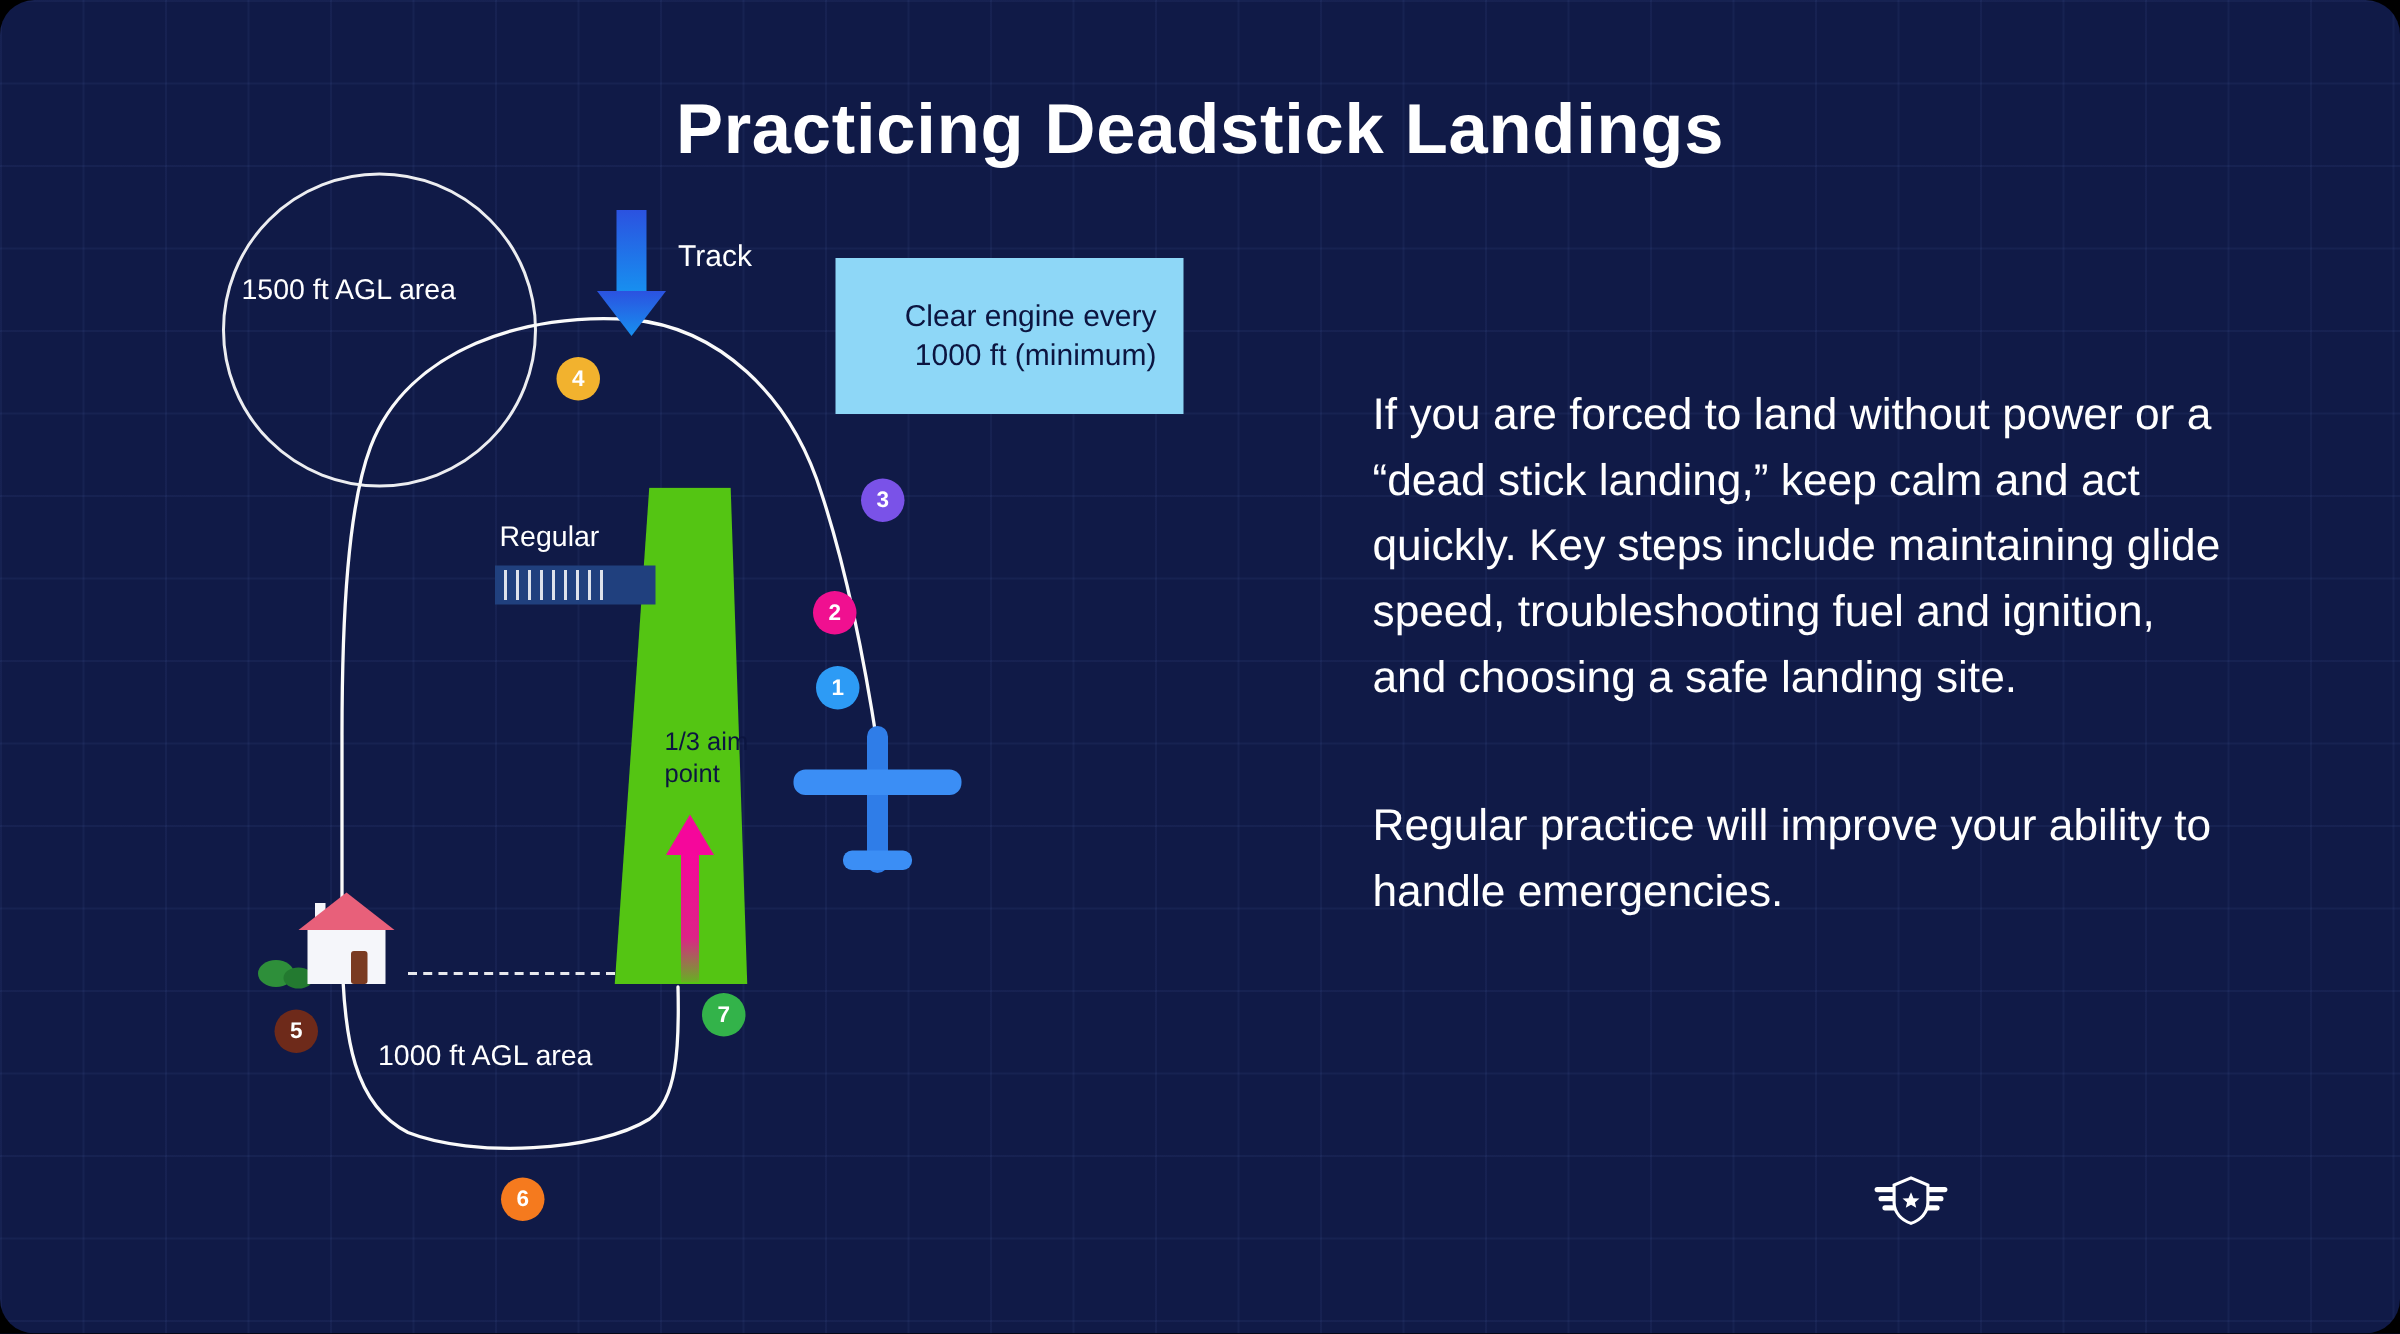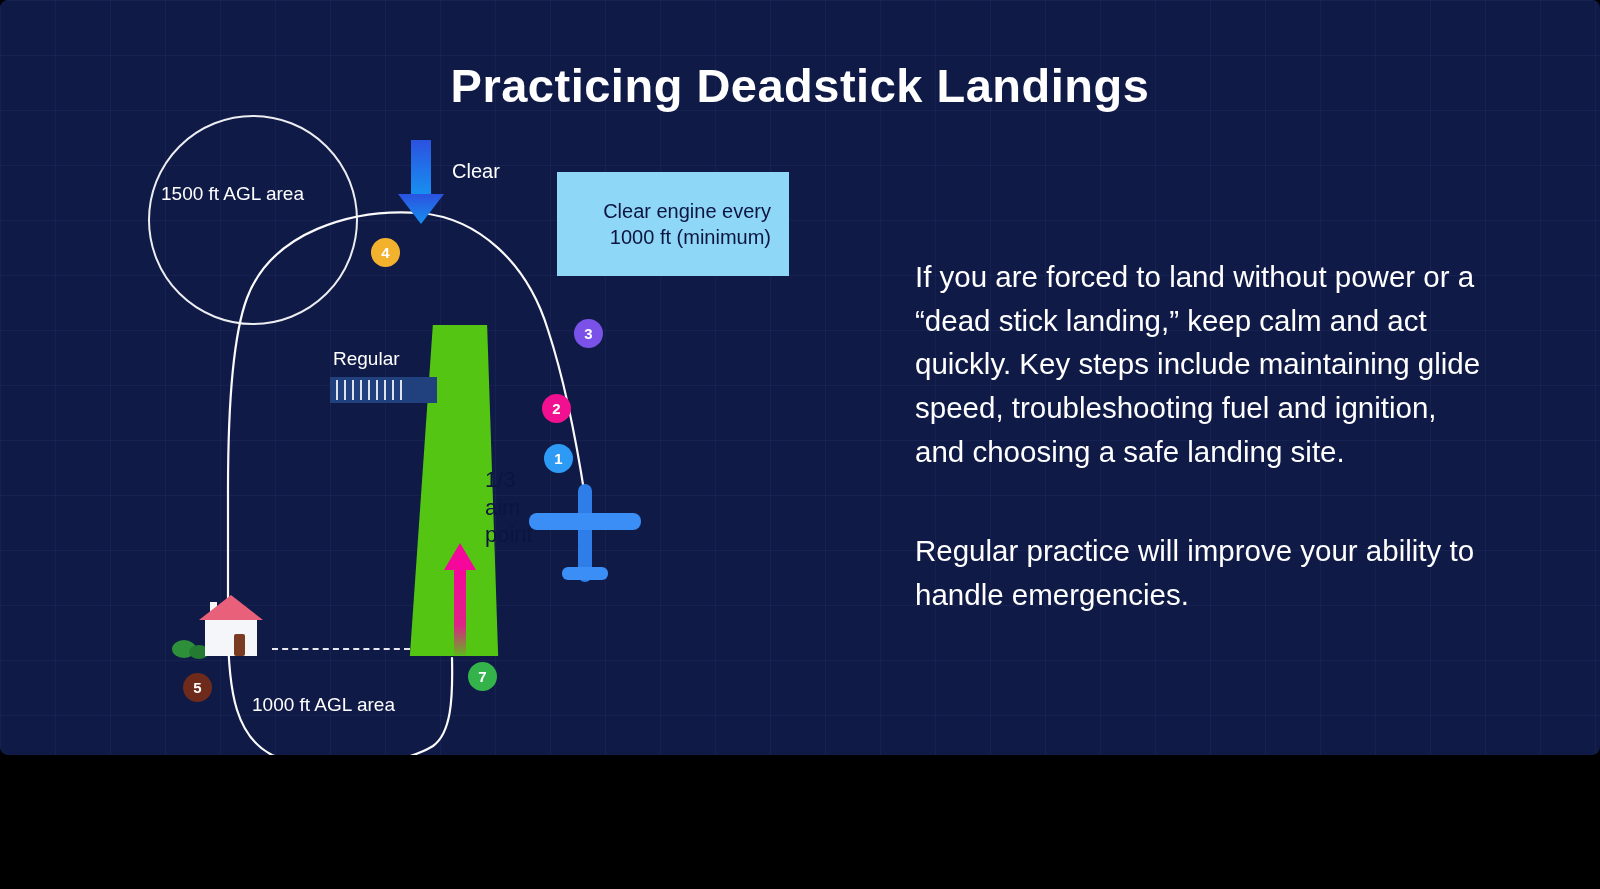--- a/index.html
+++ b/index.html
@@ -1,18 +1,18 @@
 <!DOCTYPE html>
 <html><head>
 <meta charset="utf-8">
 <style>
   html,body{margin:0;padding:0;background:#000;}
   .canvas{
-    position:relative;width:1600px;height:755px;background:#101a47;
-    border-radius:8px;overflow:hidden;color:#fff;
+    position:relative;width:1600px;height:889px;background:#101a47;
+    border-radius:23px;overflow:hidden;color:#fff;
     font-family:"Liberation Sans",sans-serif;
     background-image:
       linear-gradient(rgba(110,135,220,0.07) 1px, transparent 1px),
       linear-gradient(90deg, rgba(110,135,220,0.07) 1px, transparent 1px);
     background-size:55px 55px;
   }
   .title{
     position:absolute;top:58px;left:0;width:100%;text-align:center;
     font-size:47px;font-weight:700;letter-spacing:.5px;z-index:6;
   }
@@ -35,22 +35,22 @@
   }
   .spacing-ticks{
     position:absolute;left:6px;top:3px;bottom:3px;width:66%;
     background:repeating-linear-gradient(90deg, rgba(255,255,255,.85) 0 2px, transparent 2px 8px);
   }
   .runway{
     position:absolute;left:408px;top:325px;width:92px;height:331px;
     background:#54c513;clip-path:polygon(27% 0, 86% 0, 98% 100%, 2% 100%);z-index:2;
   }
   .aim-label{
-    position:absolute;left:443px;top:466px;width:64px;font-size:22px;line-height:1.25;
-    color:#0c1540;z-index:4;margin-left:42px;
+    position:absolute;left:443px;top:484px;width:64px;font-size:17px;line-height:1.25;
+    color:#0c1540;z-index:4;
   }
   .aim-arrow{position:absolute;left:444px;top:543px;z-index:4;}
   .plane{position:absolute;left:525px;top:480px;z-index:3;}
   .house{position:absolute;left:172px;top:590px;z-index:3;}
   .dash-line{
     position:absolute;left:272px;top:648px;width:138px;height:0;
     border-top:2px dashed rgba(255,255,255,.9);z-index:3;
   }
   .marker{
     position:absolute;width:29px;height:29px;border-radius:50%;z-index:5;
@@ -92,21 +92,21 @@
   <svg class="wind-arrow" width="46" height="84" viewBox="0 0 46 84">
     <defs>
       <linearGradient id="windGrad" x1="0" y1="0" x2="0" y2="1">
         <stop offset="0" stop-color="#2b52e0"></stop>
         <stop offset="1" stop-color="#1790f0"></stop>
       </linearGradient>
     </defs>
     <rect x="13" y="0" width="20" height="55" fill="url(#windGrad)"></rect>
     <polygon points="0,54 46,54 23,84" fill="url(#windGrad)"></polygon>
   </svg>
-  <div class="lbl lbl-wind">Clear</div>
+  <div class="lbl lbl-wind">Track</div>
 
   <div class="note-box">Clear engine every 1000 ft (minimum)</div>
 
   <div class="lbl lbl-spacing">Regular</div>
   <div class="spacing-bar">
     <div class="spacing-ticks"></div>
   </div>
 
   <div class="runway"></div>
   <div class="aim-label">1/3 aim point</div>

